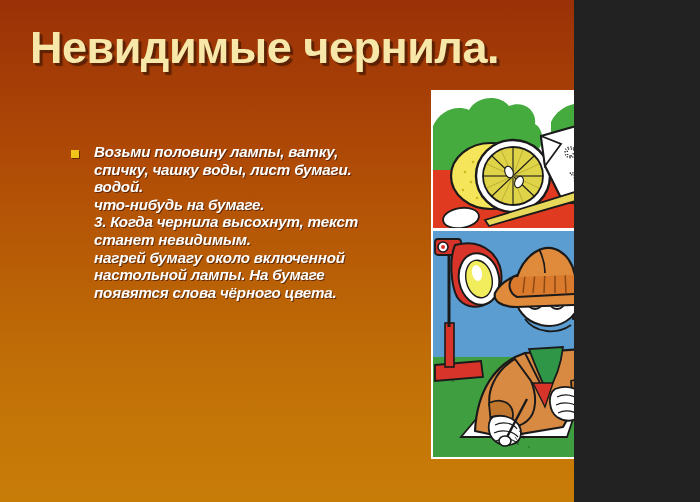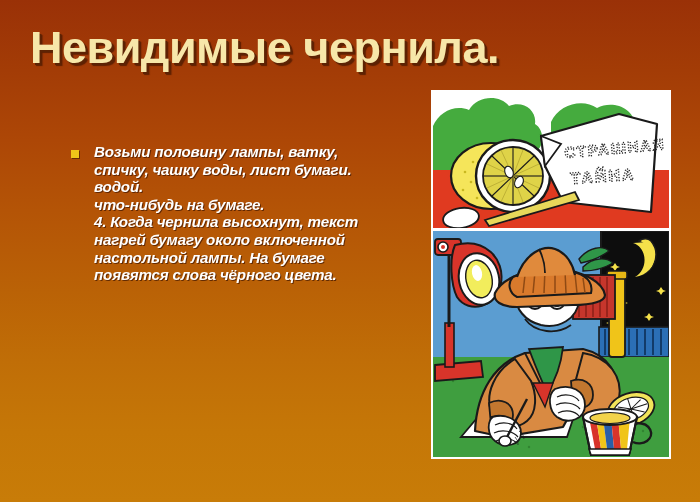--- a/index.html
+++ b/index.html
@@ -2,21 +2,21 @@
 <html><head>
 <meta charset="utf-8">
 <style>
   html, body {
     margin: 0;
     padding: 0;
     background: #222;
   }
   #slide {
     position: relative;
-    width: 700px;
+    width: 574px;
     height: 502px;
     overflow: hidden;
     background: linear-gradient(to bottom,
         #9a3107 0%,
         #a33c06 14%,
         #ad4706 28%,
         #b45406 42%,
         #ba6206 58%,
         #c06e07 72%,
         #c57707 86%,
@@ -101,21 +101,22 @@
 
   <div id="title">Невидимые чернила.</div>
 
   <div id="bullet-marker"></div>
 
   <div id="body-block">
     <p>Возьми половину лампы, ватку,</p>
     <p>спичку, чашку воды, лист бумаги.</p>
     <p>водой.</p>
     <p>что-нибудь на бумаге.</p>
-    <p>4. Когда чернила высохнут, текст</p>
+    <p>3. Когда чернила высохнут, текст</p>
+    <p>станет невидимым.</p>
     <p>нагрей бумагу около включенной</p>
     <p>настольной лампы. На бумаге</p>
     <p>появятся слова чёрного цвета.</p>
   </div>
 
   <div id="illustration">
 
     <div class="panel" id="panel-top">
       <svg width="236" height="136" viewBox="0 0 236 136">
 

